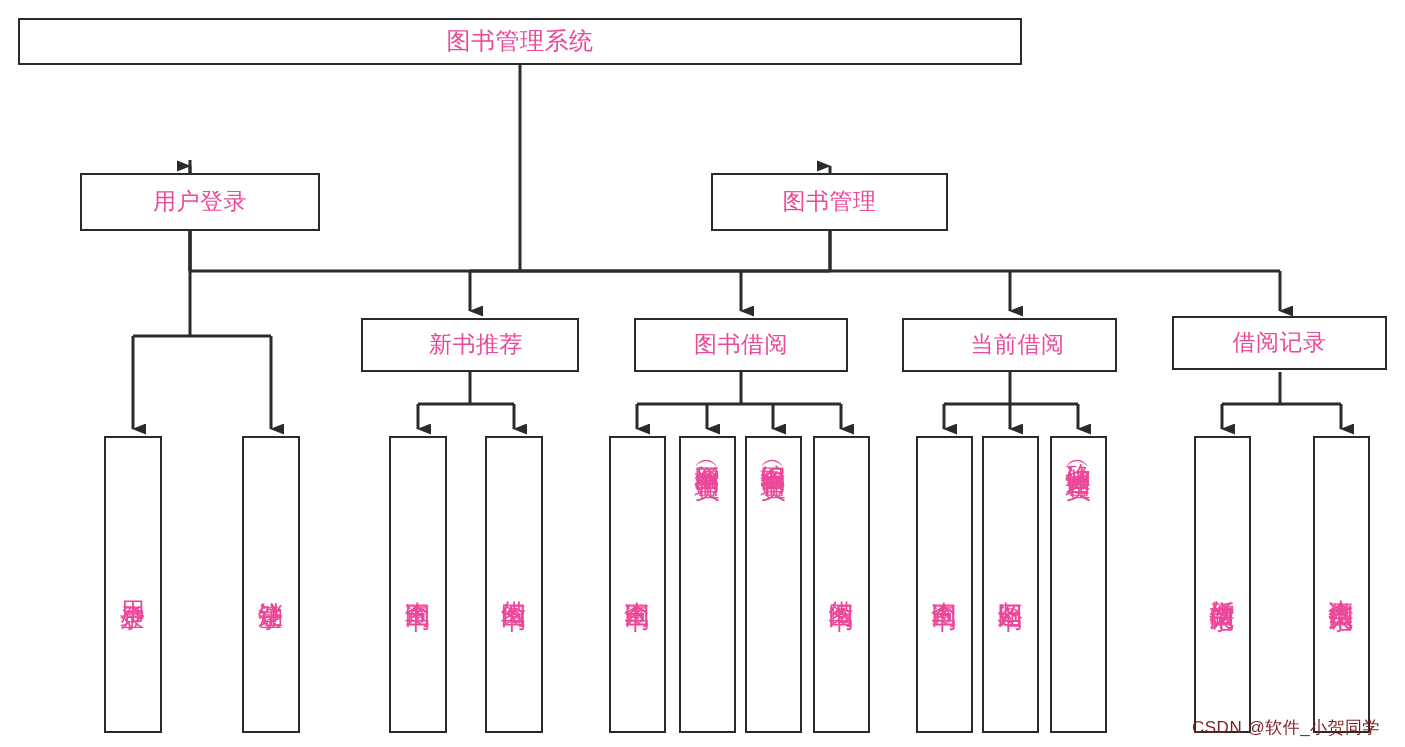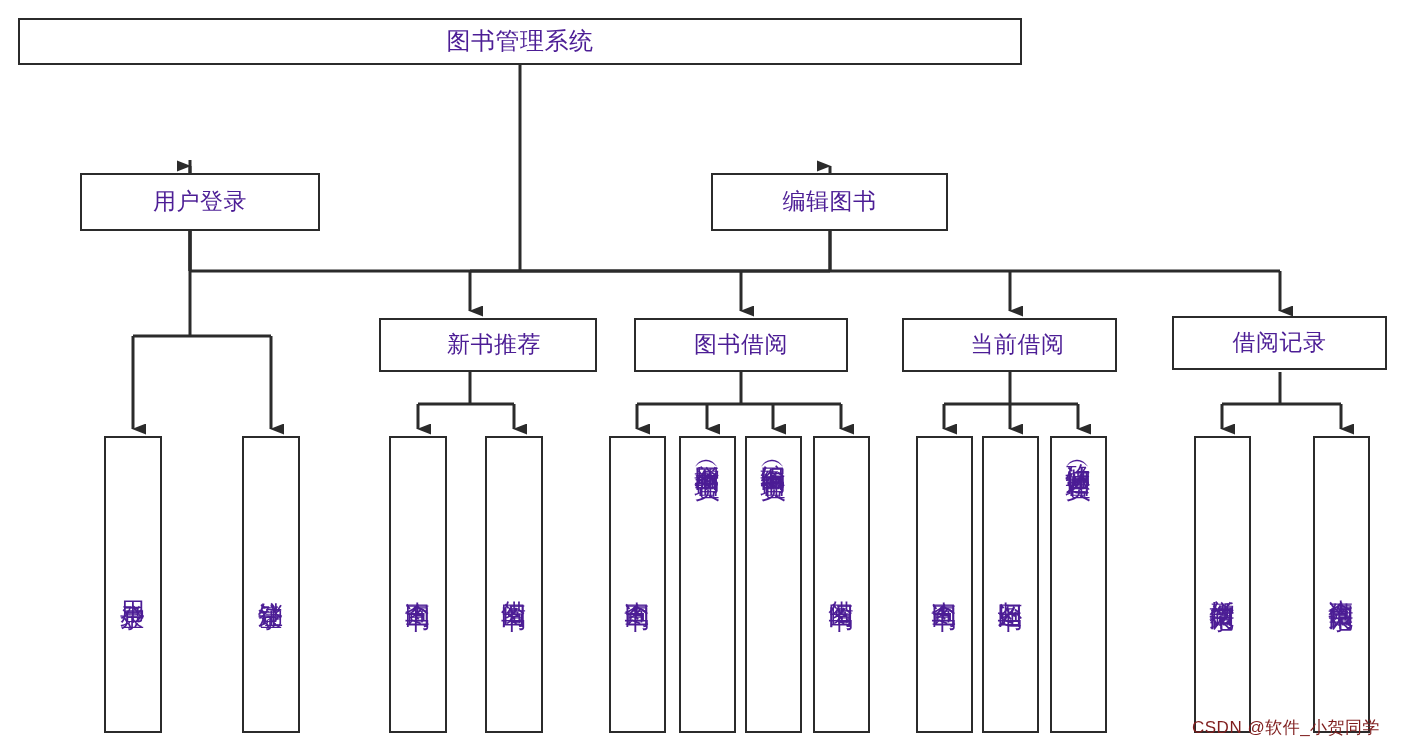--- a/index.html
+++ b/index.html
@@ -27,21 +27,21 @@
     pointer-events: none;
   }
   .node {
     position: absolute;
     box-sizing: border-box;
     border: 2px solid #2b2b2b;
     background: #ffffff;
     display: flex;
     align-items: center;
     justify-content: center;
-    color: #4c1d95;
+    color: #ec4899;
   }
   .node .lbl {
     display: block;
     text-align: center;
     letter-spacing: 0.5px;
   }
   
   .node.h .lbl {
     font-size: 23px;
     line-height: 1.1;
@@ -138,24 +138,24 @@
 
   <div class="node h root" style="left:18px; top:18px; width:1004px; height:47px;">
     <span class="lbl">图书管理系统</span>
   </div>
 
   <div class="node h" style="left:80px; top:173px; width:240px; height:58px;">
     <span class="lbl">用户登录</span>
   </div>
 
   <div class="node h" style="left:711px; top:173px; width:237px; height:58px;">
-    <span class="lbl">编辑图书</span>
-  </div>
-
-  <div class="node h" style="left:379px; top:318px; width:218px; height:54px;padding-left:12px;">
+    <span class="lbl">图书管理</span>
+  </div>
+
+  <div class="node h" style="left:361px; top:318px; width:218px; height:54px;padding-left:12px;">
     <span class="lbl">新书推荐</span>
   </div>
 
   <div class="node h" style="left:634px; top:318px; width:214px; height:54px;">
     <span class="lbl">图书借阅</span>
   </div>
 
   <div class="node h" style="left:902px; top:318px; width:215px; height:54px;padding-left:16px;">
     <span class="lbl">当前借阅</span>
   </div>

